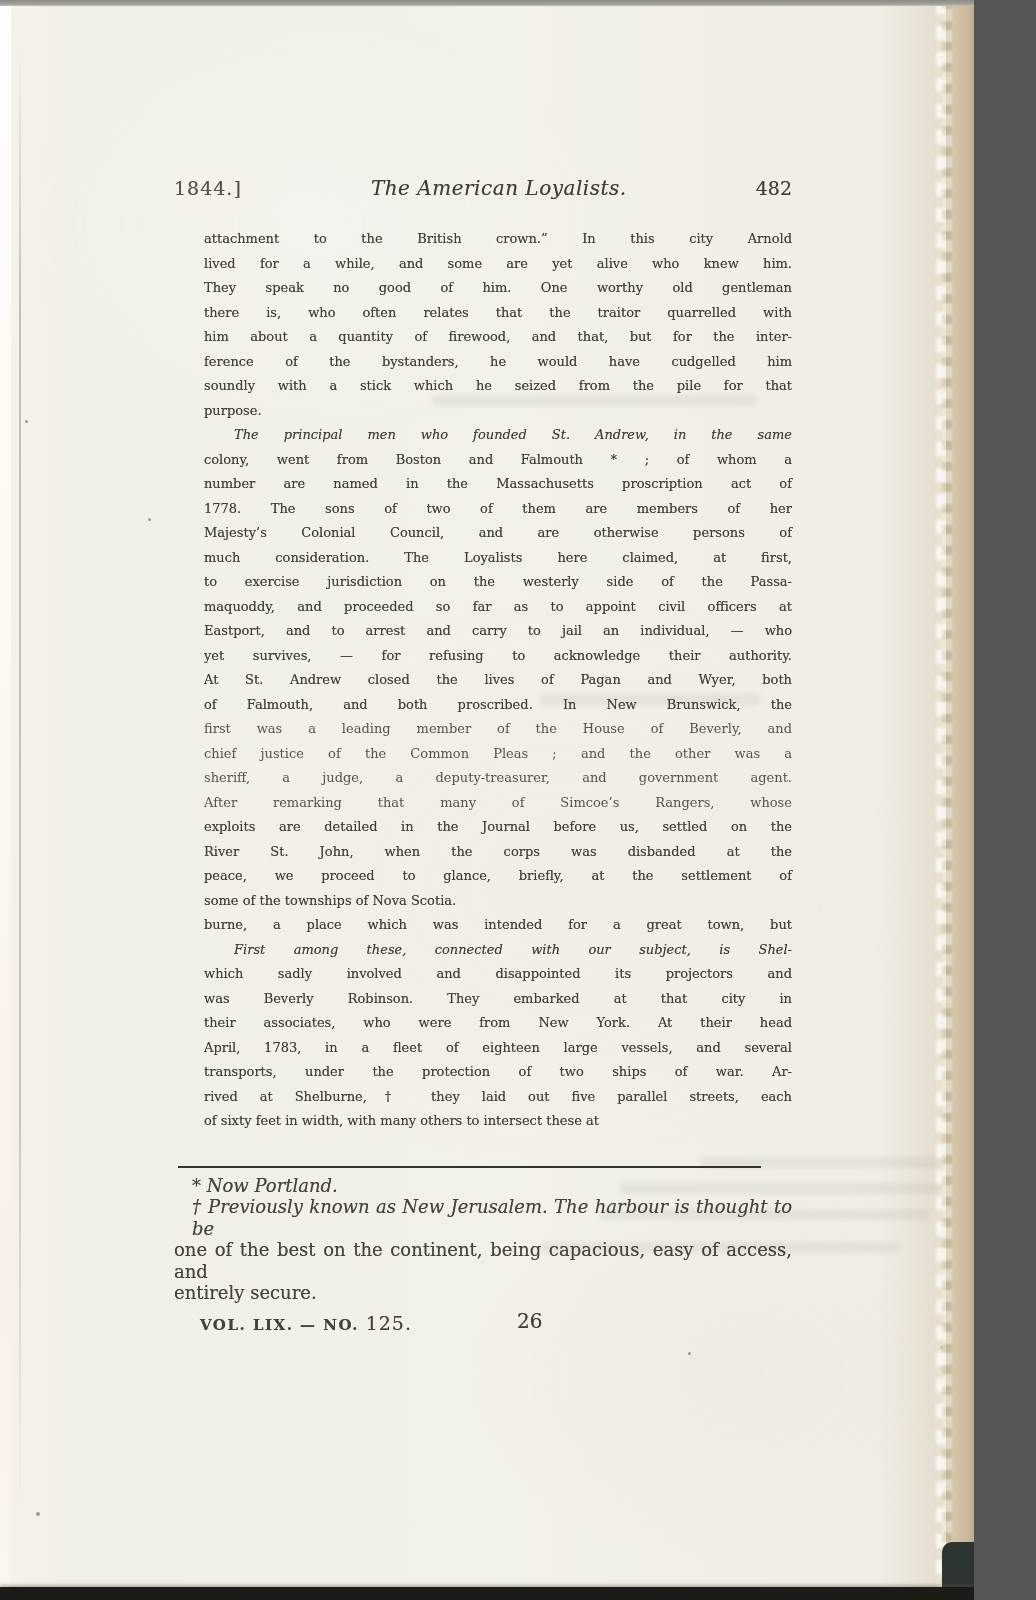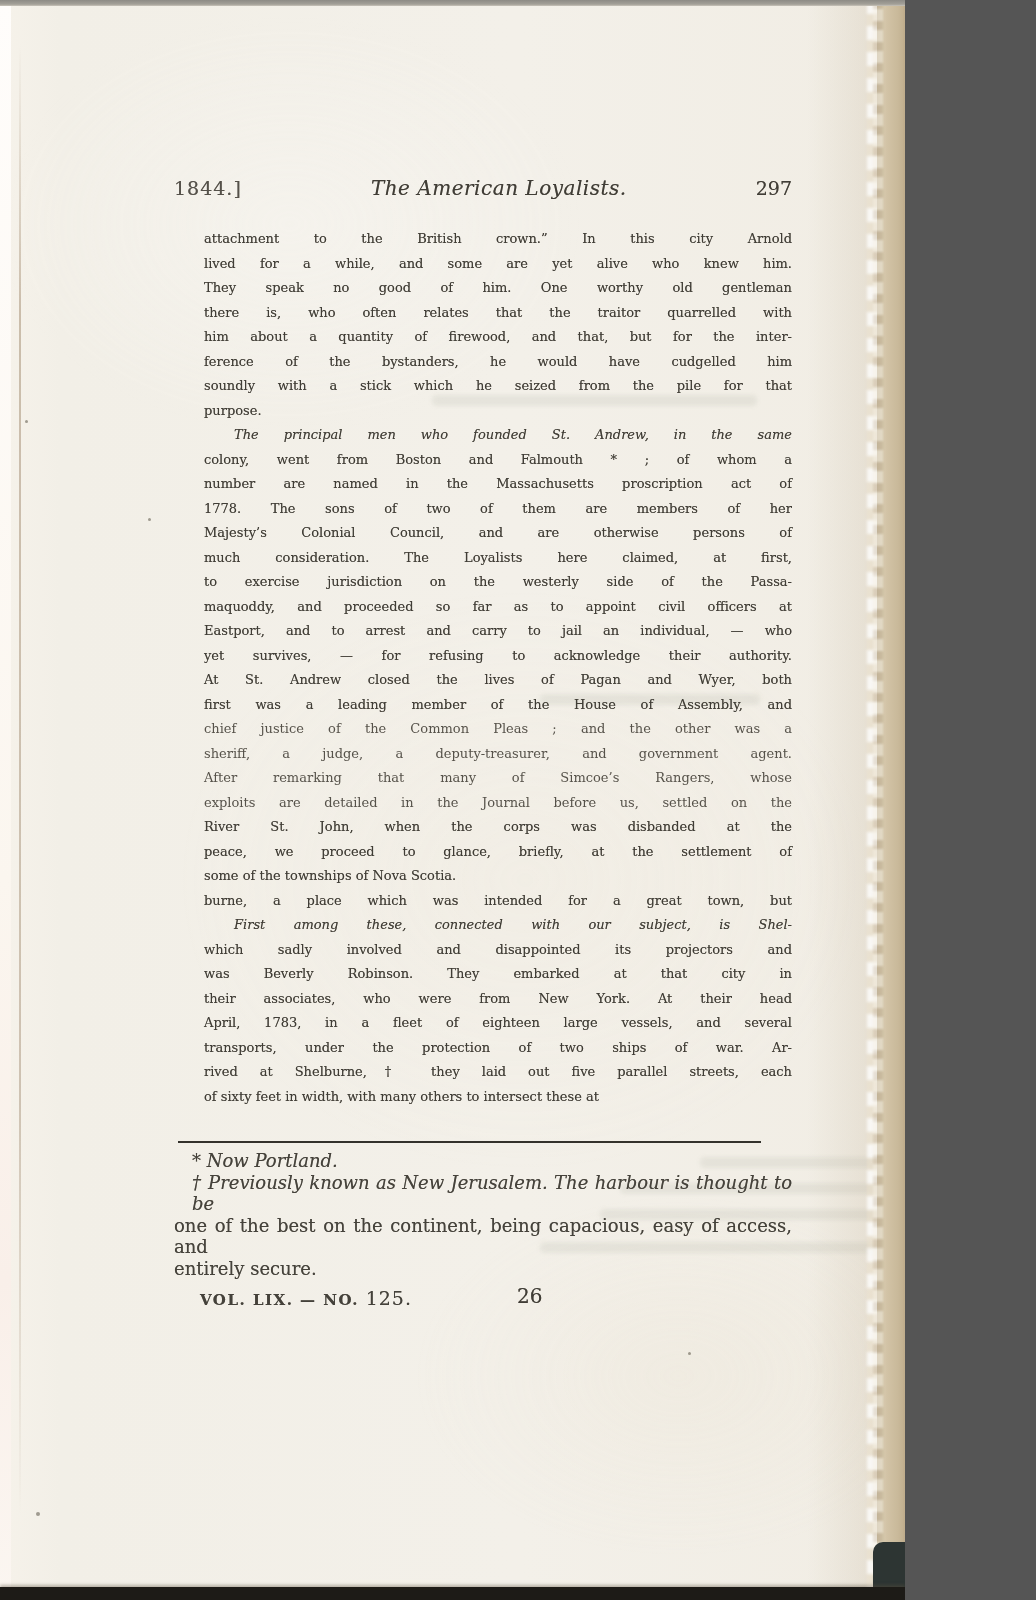--- a/index.html
+++ b/index.html
@@ -1,17 +1,17 @@
 <!DOCTYPE html>
 <html><head>
 <meta charset="utf-8">
 <style>
   html,body{margin:0;padding:0;background:#555;}
   .scan{
-    position:relative;width:905px;height:1600px;overflow:hidden;
+    position:relative;width:974px;height:1600px;overflow:hidden;
     background:linear-gradient(90deg,#f6f2ea 0px,#f2efe7 60px,#f3f0e9 520px,#f1ede4 900px,#ece6d8 1000px);
     font-family:"DejaVu Serif","Liberation Serif",serif;
   }
   
   .mottle{position:absolute;inset:0;pointer-events:none;opacity:.6;background:
     radial-gradient(ellipse 420px 300px at 32% 14%, rgba(255,255,255,.35), transparent 70%),
     radial-gradient(ellipse 500px 420px at 58% 55%, rgba(235,226,208,.25), transparent 70%),
     radial-gradient(ellipse 380px 260px at 75% 86%, rgba(230,220,200,.3), transparent 70%);}
   .left-strip{position:absolute;left:0;top:0;width:11px;height:100%;
     background:linear-gradient(180deg,#fffdfb 0%,#fbf6ef 55%,#f9efe9 80%,#fbf6f1 100%);}
@@ -74,21 +74,21 @@
   <div class="speck" style="left:148px;top:518px;"></div>
   <div class="speck" style="left:25px;top:420px;"></div>
   <div class="speck" style="left:36px;top:1512px;width:4px;height:4px;"></div>
   <div class="speck" style="left:688px;top:1352px;"></div>
   <div class="speck" style="left:940px;top:1346px;"></div>
 
   <div class="page-content">
     <div class="pg-header">
       <span class="year">1844.]</span>
       <span class="title">The American Loyalists.</span>
-      <span class="folio-top">297</span>
+      <span class="folio-top">482</span>
     </div>
 
     <div class="pg-body">
         <div class="paragraph" data-idx="0">
           <div class="line">attachment to the British crown.”  In this city Arnold</div>
           <div class="line">lived for a while, and some are yet alive who knew him.</div>
           <div class="line">They speak no good of him.  One worthy old gentleman</div>
           <div class="line">there is, who often relates that the traitor quarrelled with</div>
           <div class="line">him about a quantity of firewood, and that, but for the inter-</div>
           <div class="line">ference of the bystanders, he would have cudgelled him</div>
@@ -100,21 +100,22 @@
           <div class="line">colony, went from Boston and Falmouth * ; of whom a</div>
           <div class="line">number are named in the Massachusetts proscription act of</div>
           <div class="line">1778.  The sons of two of them are members of her</div>
           <div class="line">Majesty’s Colonial Council, and are otherwise persons of</div>
           <div class="line">much consideration.  The Loyalists here claimed, at first,</div>
           <div class="line">to exercise jurisdiction on the westerly side of the Passa-</div>
           <div class="line">maquoddy, and proceeded so far as to appoint civil officers at</div>
           <div class="line">Eastport, and to arrest and carry to jail an individual, — who</div>
           <div class="line">yet survives, — for refusing to acknowledge their authority.</div>
           <div class="line">At St. Andrew closed the lives of Pagan and Wyer, both</div>
-          <div class="line">first was a leading member of the House of Assembly, and</div>
+          <div class="line">of Falmouth, and both proscribed.  In New Brunswick, the</div>
+          <div class="line">first was a leading member of the House of Beverly, and</div>
           <div class="line">chief justice of the Common Pleas ; and the other was a</div>
           <div class="line">sheriff, a judge, a deputy-treasurer, and government agent.</div>
           <div class="line">After remarking that many of Simcoe’s Rangers, whose</div>
           <div class="line">exploits are detailed in the Journal before us, settled on the</div>
           <div class="line">River St. John, when the corps was disbanded at the</div>
           <div class="line">peace, we proceed to glance, briefly, at the settlement of</div>
           <div class="line endline">some of the townships of Nova Scotia.</div>
         </div>
         <div class="paragraph" data-idx="2">
           <div class="line">burne, a place which was intended for a great town, but</div>

